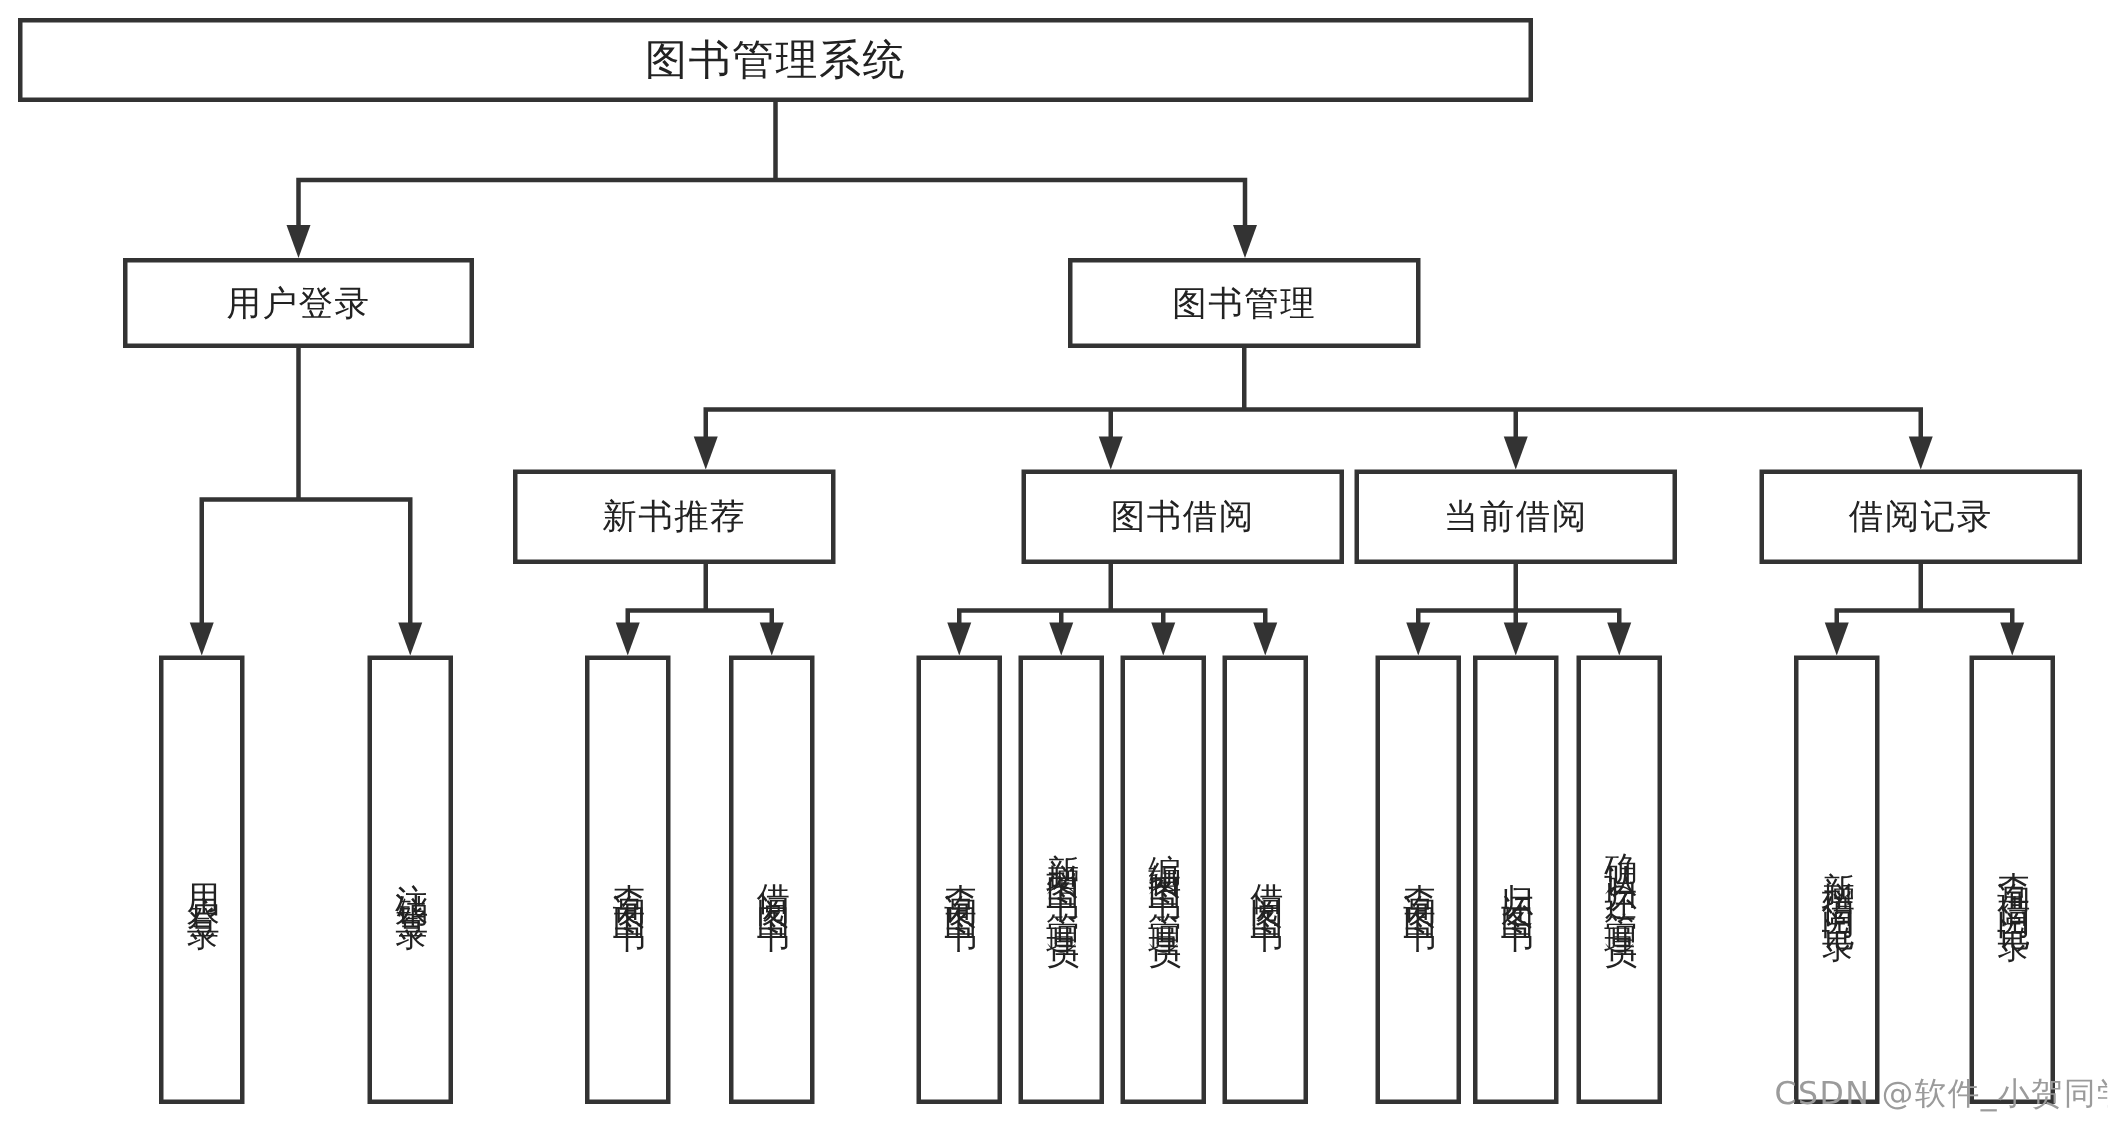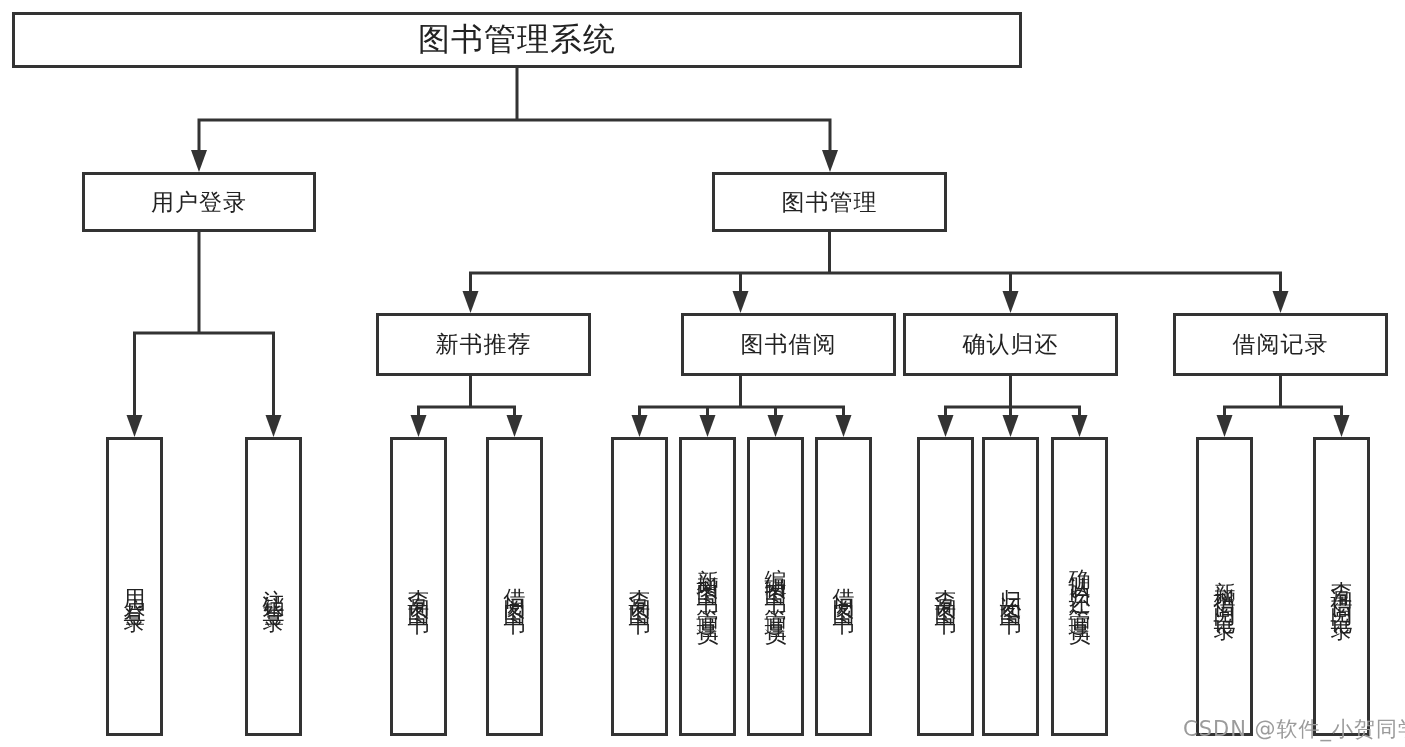--- a/index.html
+++ b/index.html
@@ -8,21 +8,21 @@
     font-family:"DejaVu Sans","Liberation Sans",sans-serif;color:var(--text,#222222);
     overflow:hidden;
   }
   svg.connectors{position:absolute;left:0;top:0;z-index:1;}
   .hnode{
     position:absolute;box-sizing:border-box;z-index:2;
     border:3px solid var(--line,#333333);background:#fff;
     display:flex;align-items:center;justify-content:center;
     font-size:23px;letter-spacing:1px;white-space:nowrap;
   }
-  .hnode.root{font-size:32px;}
+  .hnode.root{font-size:28px;}
   .vnode{
     position:absolute;box-sizing:border-box;z-index:2;
     top:437px;height:299px;width:57px;
     border:3px solid var(--line,#333333);background:#fff;
     display:flex;align-items:center;justify-content:center;
     writing-mode:vertical-rl;text-orientation:mixed;
     font-size:22px;letter-spacing:8px;line-height:1;
   }
   .watermark{
     position:absolute;left:1183px;top:715px;z-index:6;
@@ -81,28 +81,28 @@
     <span>图书管理系统</span>
   </div>
 
   <div class="hnode" style="left:82px;top:172px;width:234px;height:60px;">
     <span>用户登录</span>
   </div>
   <div class="hnode" style="left:712px;top:172px;width:235px;height:60px;">
     <span>图书管理</span>
   </div>
 
-  <div class="hnode" style="left:376px;top:313px;width:215px;height:63px;">
+  <div class="hnode" style="left:342px;top:313px;width:215px;height:63px;">
     <span>新书推荐</span>
   </div>
   <div class="hnode" style="left:633px;top:313px;width:215px;height:63px;margin-left:48px;">
     <span>图书借阅</span>
   </div>
   <div class="hnode" style="left:903px;top:313px;width:215px;height:63px;">
-    <span>确认归还</span>
+    <span>当前借阅</span>
   </div>
   <div class="hnode" style="left:1173px;top:313px;width:215px;height:63px;">
     <span>借阅记录</span>
   </div>
 
   <div class="vnode" style="left:106px;">
     <span>用户登录</span>
   </div>
   <div class="vnode" style="left:245px;">
     <span>注销登录</span>

